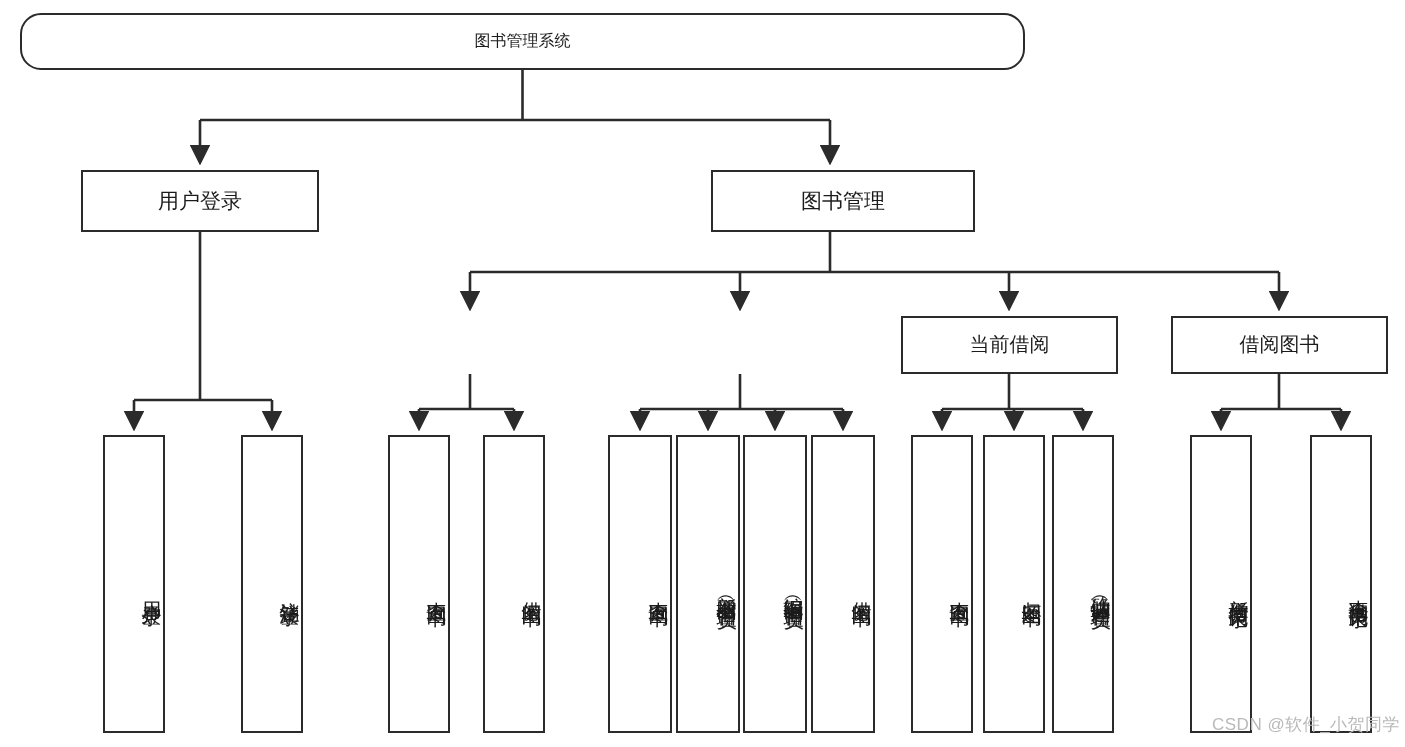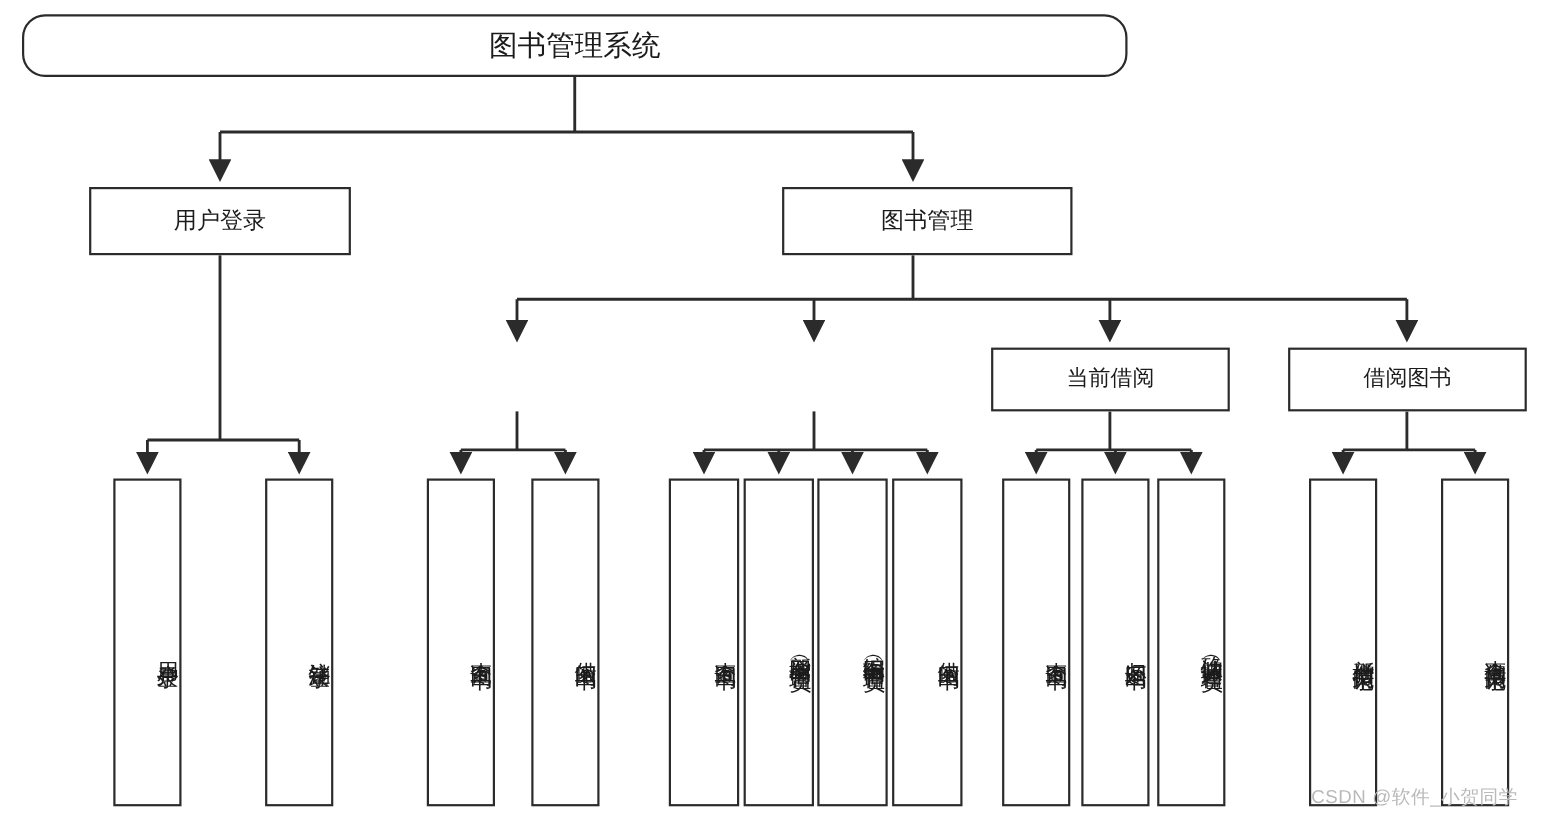--- a/index.html
+++ b/index.html
@@ -30,21 +30,21 @@
     box-sizing: border-box;
     background: #ffffff;
     border: 2px solid #2b2b2b;
     display: flex;
     align-items: center;
     justify-content: center;
     color: #1b1b1b;
     text-align: center;
     line-height: 1.18;
   }
-  .node.level0 { font-size: 26px; border-radius: 21px; }
+  .node.level0 { font-size: 16px; border-radius: 21px; }
   .node.level1 { font-size: 21px; }
   .node.level2 { font-size: 20px; }
   .node.leaf {
     font-size: 20px;
     writing-mode: vertical-rl;
     text-orientation: upright;
     align-items: flex-start;
     justify-content: center;
     padding-top: 12px;
     letter-spacing: 2px;
@@ -171,15 +171,15 @@
   <div class="node leaf" id="node-leaf-10" style="left: 1052px; top: 435px; width: 62px; height: 298px; border-color: rgb(43, 43, 43); background: rgb(255, 255, 255); color: rgb(27, 27, 27);">
     <span class="label">确认归还（管理员）</span>
   </div>
   <div class="node leaf" id="node-leaf-11" style="left: 1190px; top: 435px; width: 62px; height: 298px; border-color: rgb(43, 43, 43); background: rgb(255, 255, 255); color: rgb(27, 27, 27);">
     <span class="label">新增借阅记录</span>
   </div>
   <div class="node leaf" id="node-leaf-12" style="left: 1310px; top: 435px; width: 62px; height: 298px; border-color: rgb(43, 43, 43); background: rgb(255, 255, 255); color: rgb(27, 27, 27);">
     <span class="label">查询借阅记录</span>
   </div>
 
-  <div class="watermark" id="watermark" style="left: 1192px; top: 713px; color: rgb(185, 185, 185);">CSDN @软件_小贺同学</div>
+  <div class="watermark" id="watermark" style="left: 1192px; top: 713px; color: rgb(185, 185, 185); padding-left: 20px;">CSDN @软件_小贺同学</div>
 
 </div>
 
 </body></html>

